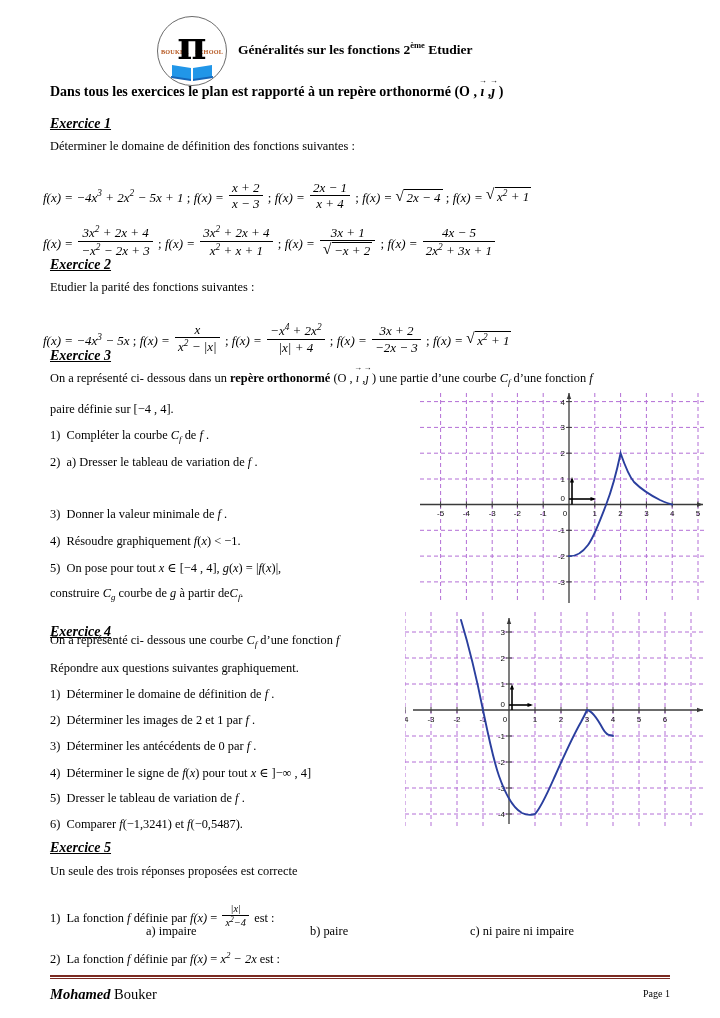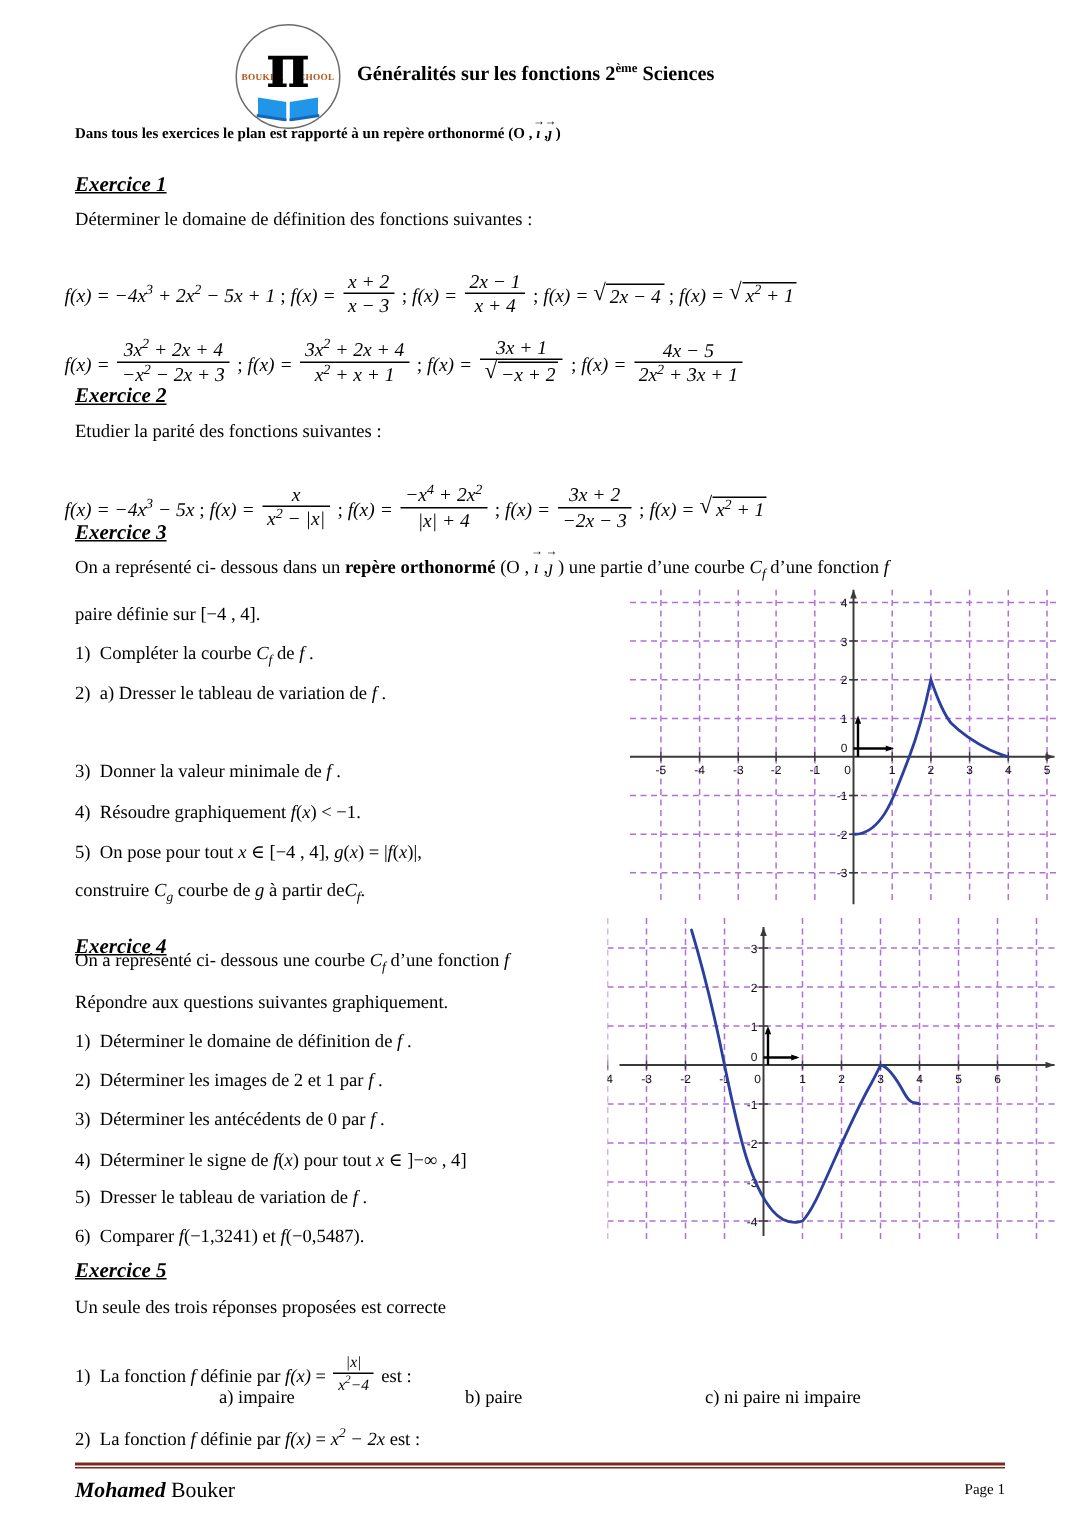--- a/index.html
+++ b/index.html
@@ -70,21 +70,21 @@
     font-size: 13.5px;
     font-weight: bold;
     white-space: nowrap;
   }
   .header-title sup { font-size: 8.5px; vertical-align: super; }
 
   
   .intro {
     position: absolute;
     left: 50px; top: 84px;
-    font-size: 10px;
+    font-size: 14px;
     font-weight: bold;
     white-space: nowrap;
   }
   .ex-title {
     position: absolute;
     left: 50px;
     font-size: 14px;
     font-weight: bold;
     font-style: italic;
     text-decoration: underline;
@@ -197,21 +197,21 @@
       <div class="logo-pi">π</div>
       <svg class="logo-book" viewBox="0 0 42 20">
         <path d="M1 4 L20 7 L20 19 L1 16 Z" fill="#2196e8"></path>
         <path d="M41 4 L22 7 L22 19 L41 16 Z" fill="#2196e8"></path>
         <path d="M20 7 L21 7.2 L22 7 L22 19 L21 18.8 L20 19 Z" fill="#ffffff"></path>
         <path d="M0 15 L20 18 L20 20 L0 17 Z" fill="#1565b8"></path>
         <path d="M42 15 L22 18 L22 20 L42 17 Z" fill="#1565b8"></path>
       </svg>
     </div>
     <div class="header-title">
-      <span>Généralités sur les fonctions 2</span><sup>ème</sup><span> Sciences</span>
+      <span>Généralités sur les fonctions 2</span><sup>ème</sup><span> Etudier</span>
     </div>
   </div>
 
   <div class="intro">
     Dans tous les exercices le plan est rapporté à un repère orthonormé
     (<span class="math up">O</span> ,&nbsp;<span class="vec">ı</span>&nbsp;,<span class="vec">ȷ</span>&nbsp;)
   </div>
 
   <div class="ex-title" style="top:116px">Exercice 1</div>
   <div class="line" style="top:139px">Déterminer le domaine de définition des fonctions suivantes :</div>

